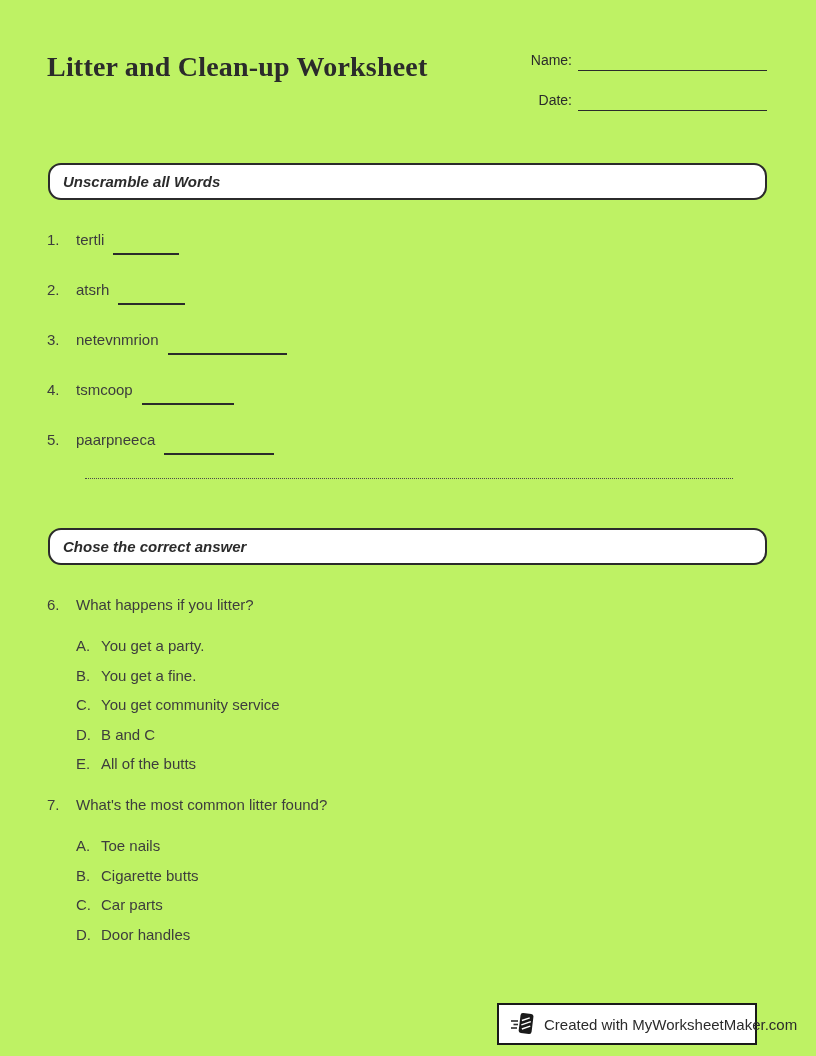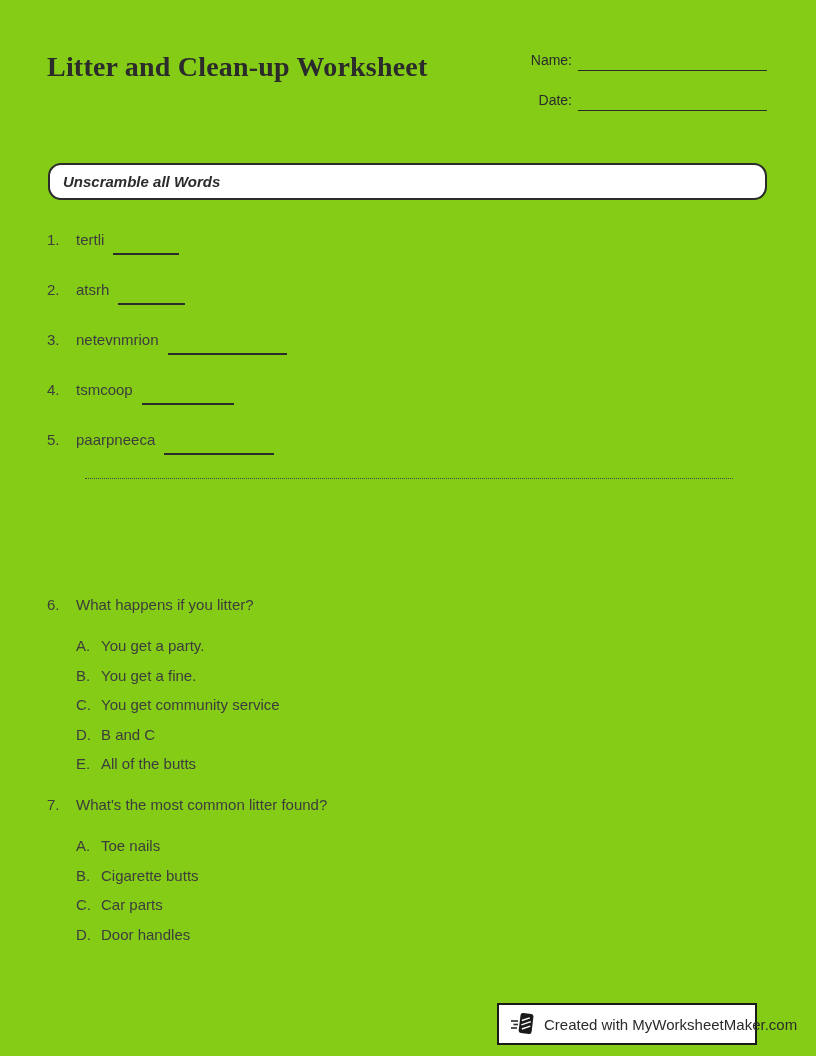--- a/index.html
+++ b/index.html
@@ -2,21 +2,21 @@
 <html><head>
 <meta charset="utf-8">
 <style>
   * { margin: 0; padding: 0; box-sizing: border-box; }
   html, body { background: #ffffff; }
   body { font-family: "Liberation Sans", sans-serif; }
   .page {
     position: relative;
     width: 816px;
     height: 1056px;
-    background: #84cc16;
+    background: #bef264;
     overflow: hidden;
     color: #3d3d3d;
   }
 
   
   .header {
     position: absolute;
     left: 47px;
     top: 47px;
     right: 49px;
@@ -206,20 +206,23 @@
     </div>
     <div class="u-item">
       <span class="u-num">5.</span>
       <span class="u-word">paarpneeca</span>
       <span class="u-blank w5"></span>
     </div>
   </div>
 
   <div class="dotted-divider"></div>
 
+  <div class="section-box second">
+    <span class="section-heading">Chose the correct answer</span>
+  </div>
 
   <div class="questions">
 
     <div class="question">
       <div class="q-row">
         <span class="q-num">6.</span>
         <span class="q-text">What happens if you litter?</span>
       </div>
       <div class="options">
         <div class="opt-row">

